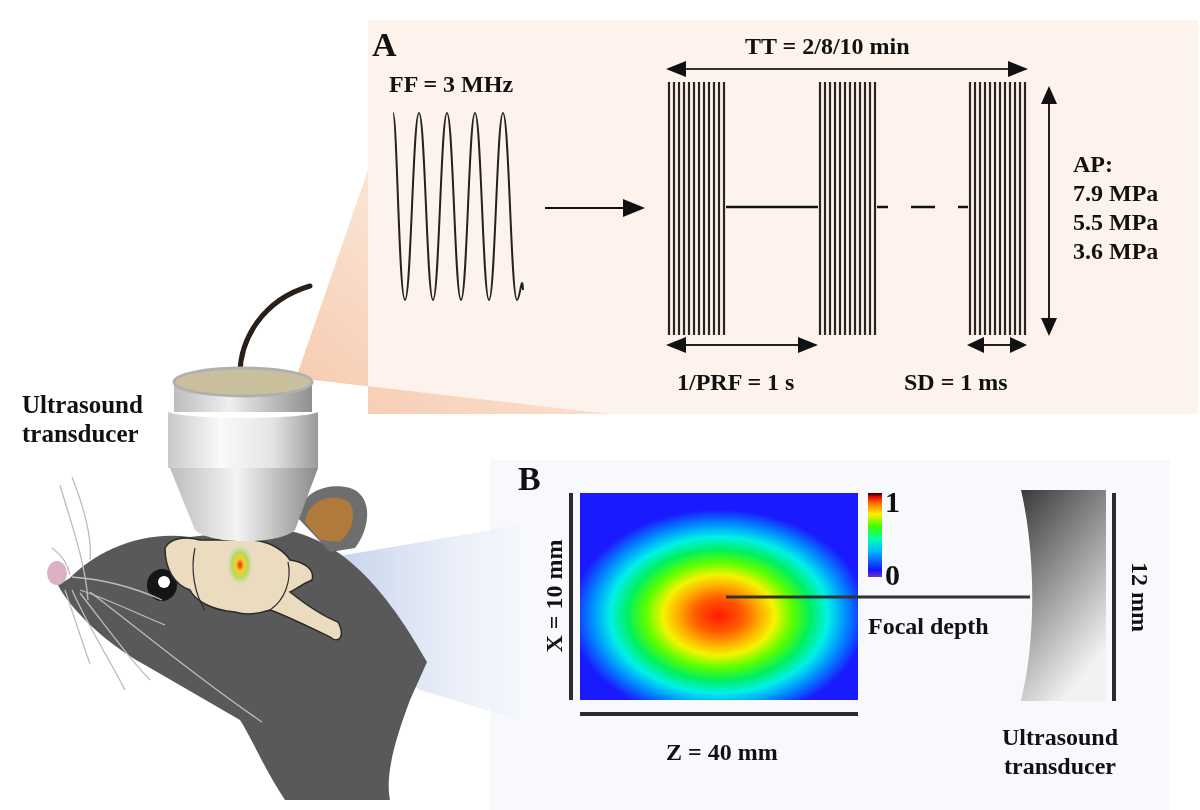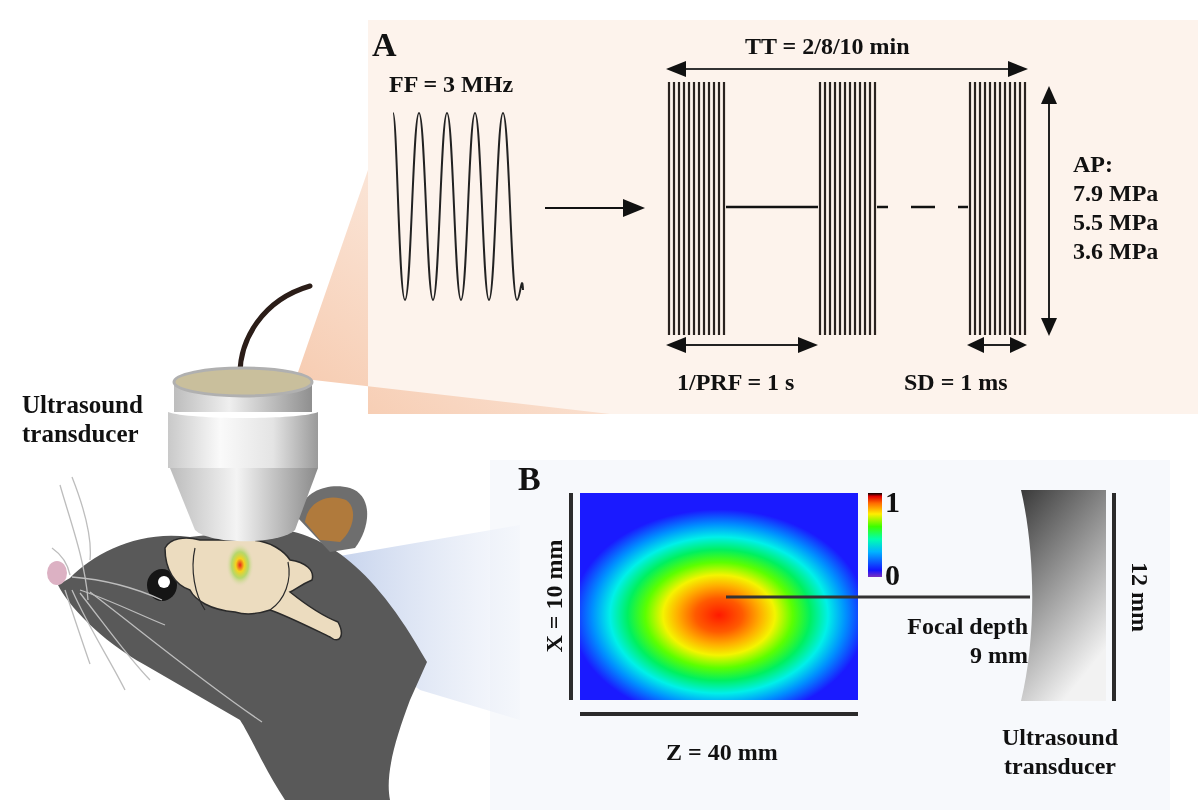--- a/index.html
+++ b/index.html
@@ -235,21 +235,20 @@
 <div class="abs lbl" style="left:22px; top:390px; line-height:29px; font-size:25px;">
   <div>Ultrasound</div>
   <div>transducer</div>
 </div>
 
 <div class="abs panel-letter" style="left:518px; top:462px;">B</div>
 <div class="abs lbl" style="left:484px; top:584px; width:140px; text-align:center; transform:rotate(-90deg);">X = 10 mm</div>
 <div class="abs lbl" style="left:666px; top:740px;">Z = 40 mm</div>
 <div class="abs lbl" style="left:885px; top:487px; font-size:30px;">1</div>
 <div class="abs lbl" style="left:885px; top:560px; font-size:30px;">0</div>
-<div class="abs lbl" style="left:868px; top:612px; width:160px; text-align:right; line-height:29px;">
+<div class="abs lbl" style="left:868px; top:612px; width:160px; text-align:left; line-height:29px;">
   <div>Focal depth</div>
-  <div>9 mm</div>
 </div>
 <div class="abs lbl" style="left:1090px; top:585px; width:100px; text-align:center; transform:rotate(90deg);">12 mm</div>
 <div class="abs lbl" style="left:970px; top:723px; width:180px; text-align:center; line-height:29px;">
   <div>Ultrasound</div>
   <div>transducer</div>
 </div>
 
 </body></html>

